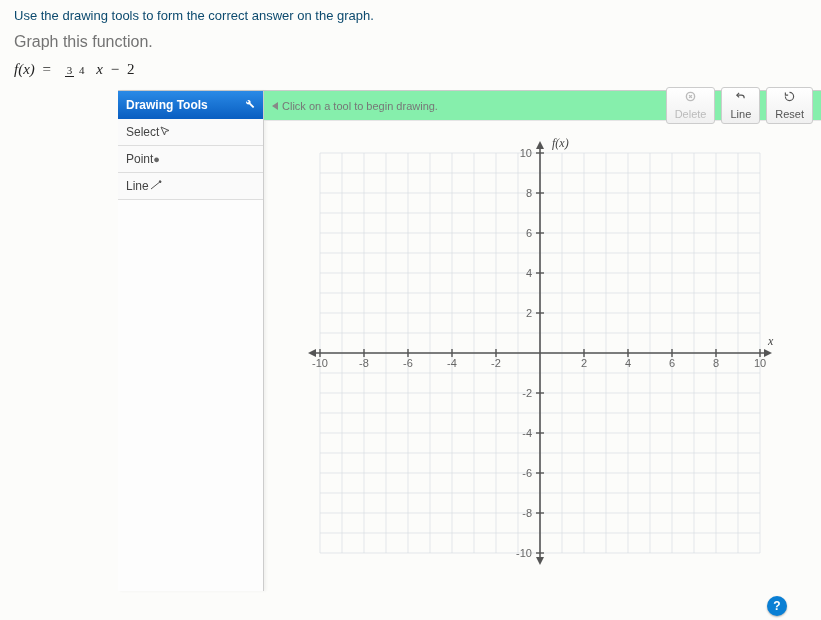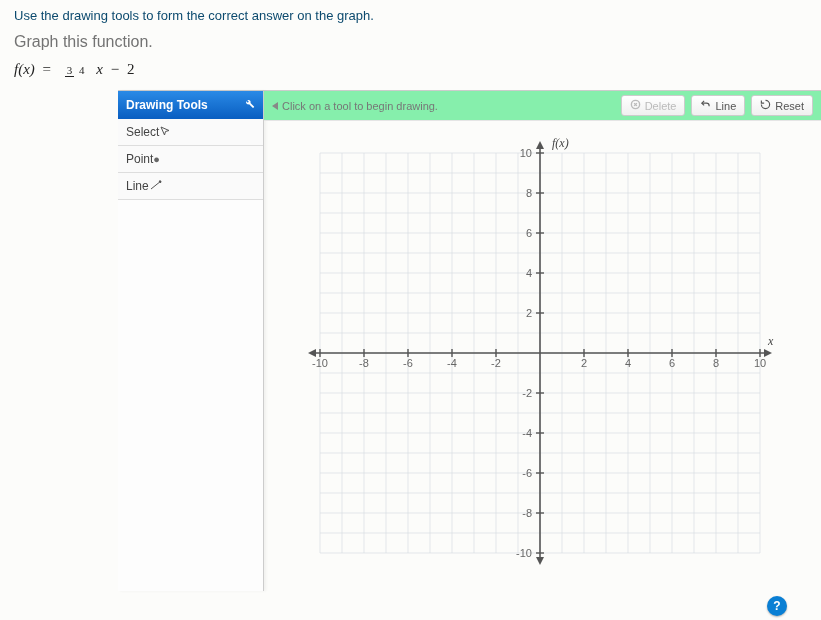--- a/index.html
+++ b/index.html
@@ -110,20 +110,21 @@
       display: flex;
       align-items: center;
       gap: 4px;
       font-size: 11px;
       color: #555;
       background: linear-gradient(#ffffff,#f0f0f0);
       border: 1px solid #ccc;
       border-radius: 3px;
       padding: 3px 8px;
       cursor: pointer;
+      flex-direction: column;
     }
     .btn.disabled { color: #bbb; }
     .btn svg { width: 11px; height: 11px; }
     .graph-wrap {
       flex: 1;
       position: relative;
       padding: 12px 18px 0 12px;
     }
     .graph {
       position: relative;

